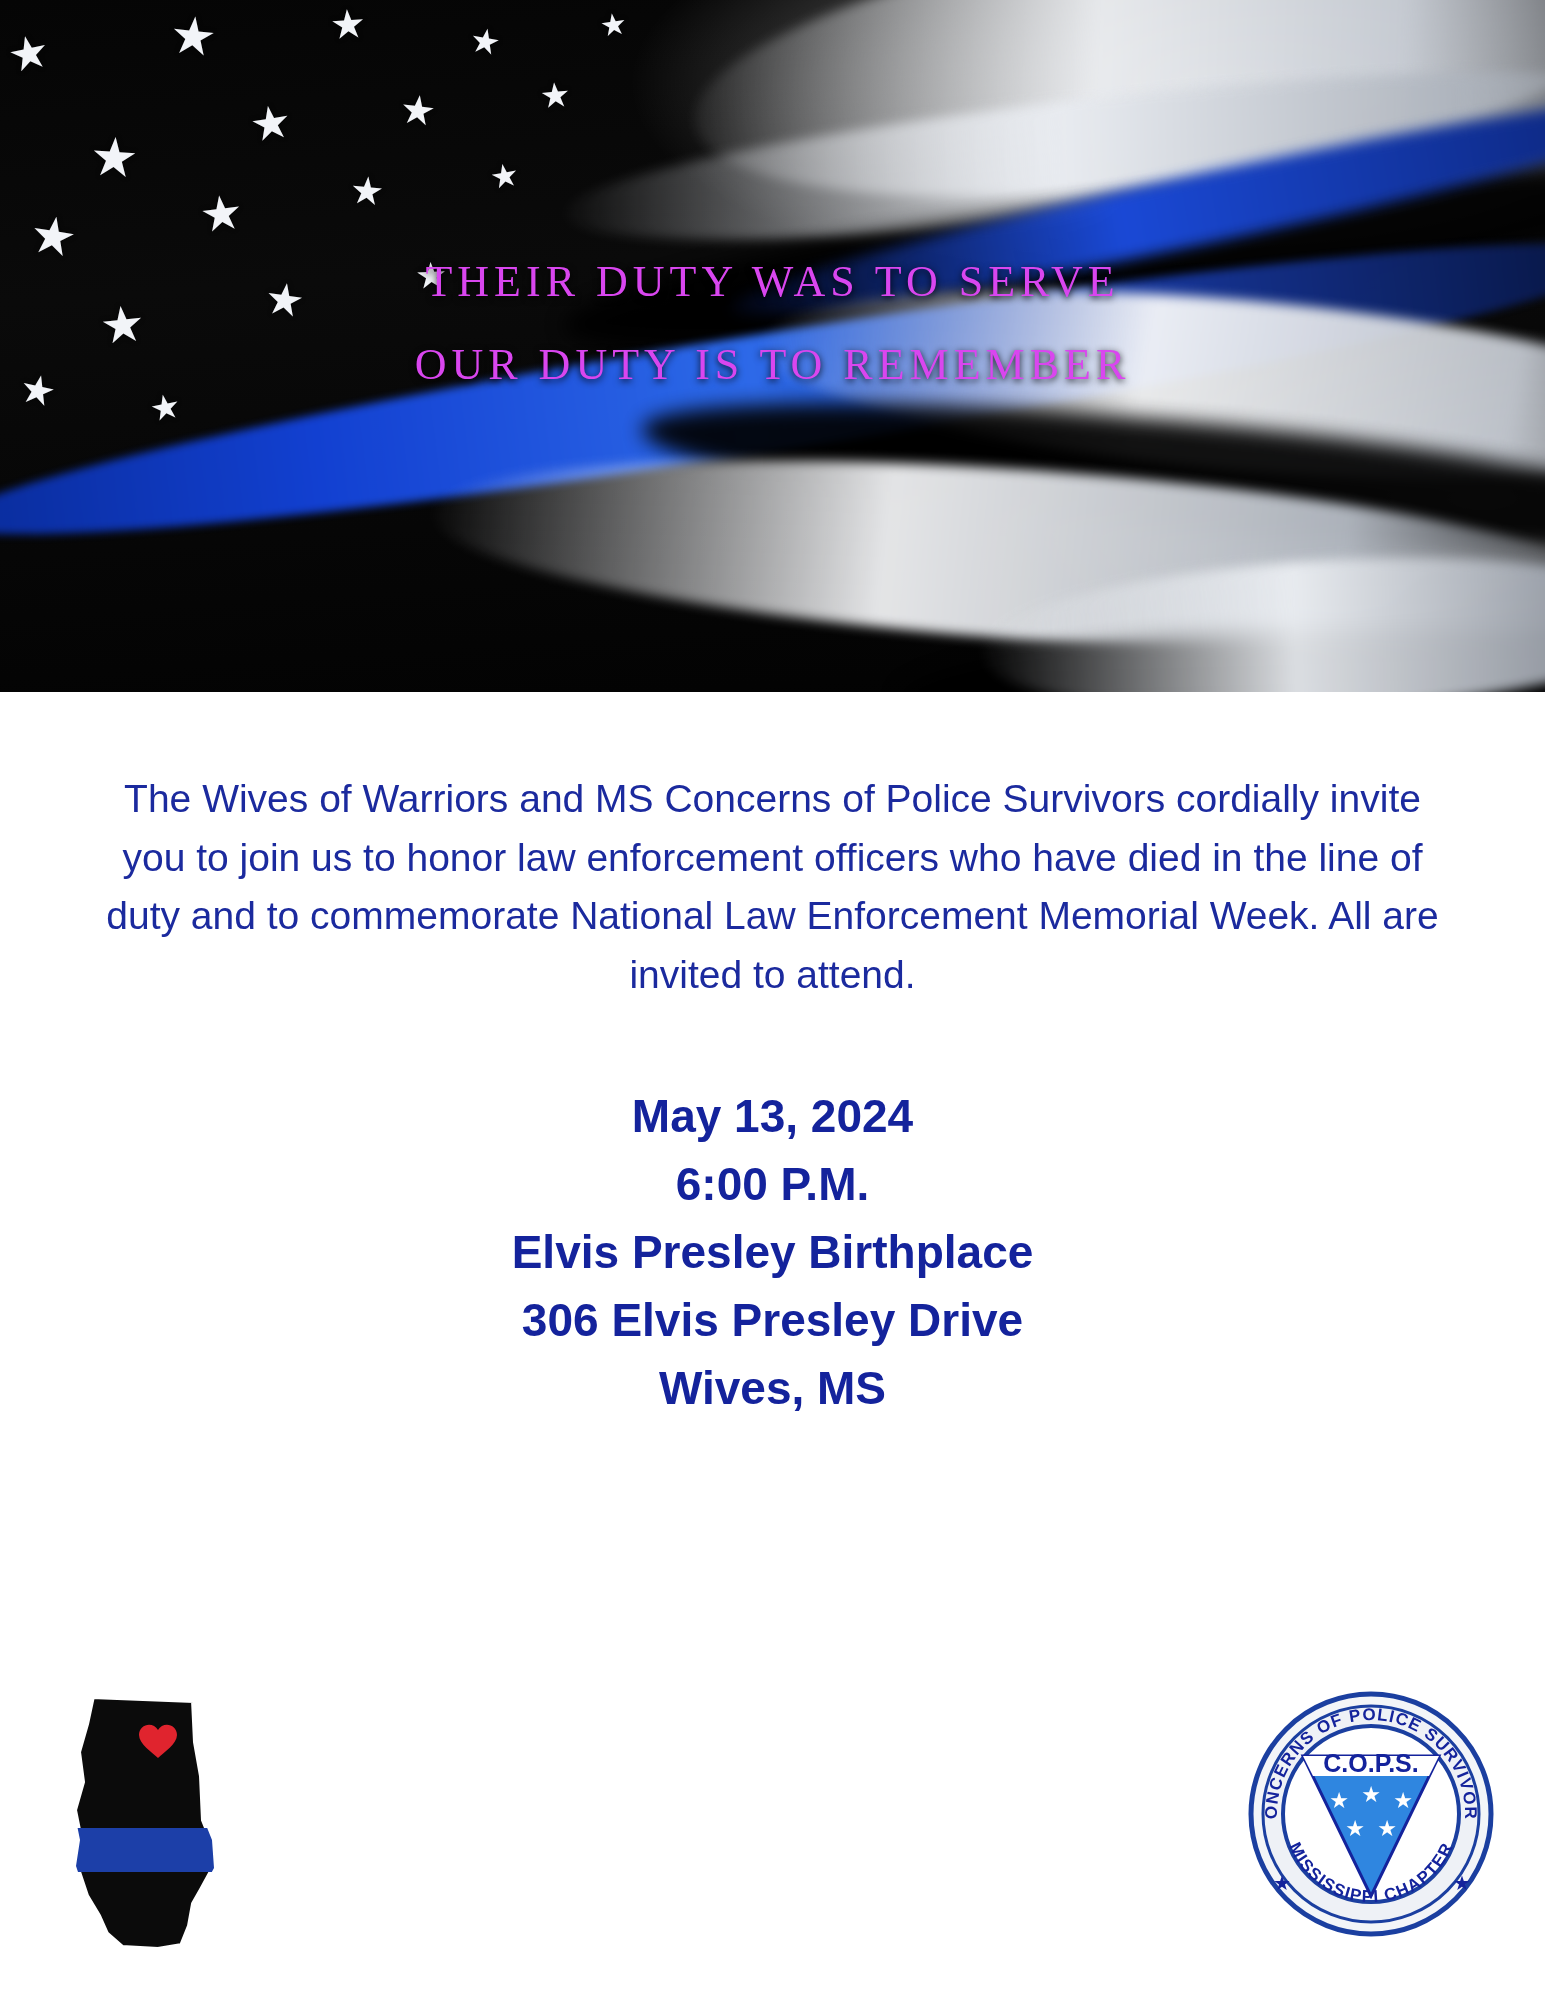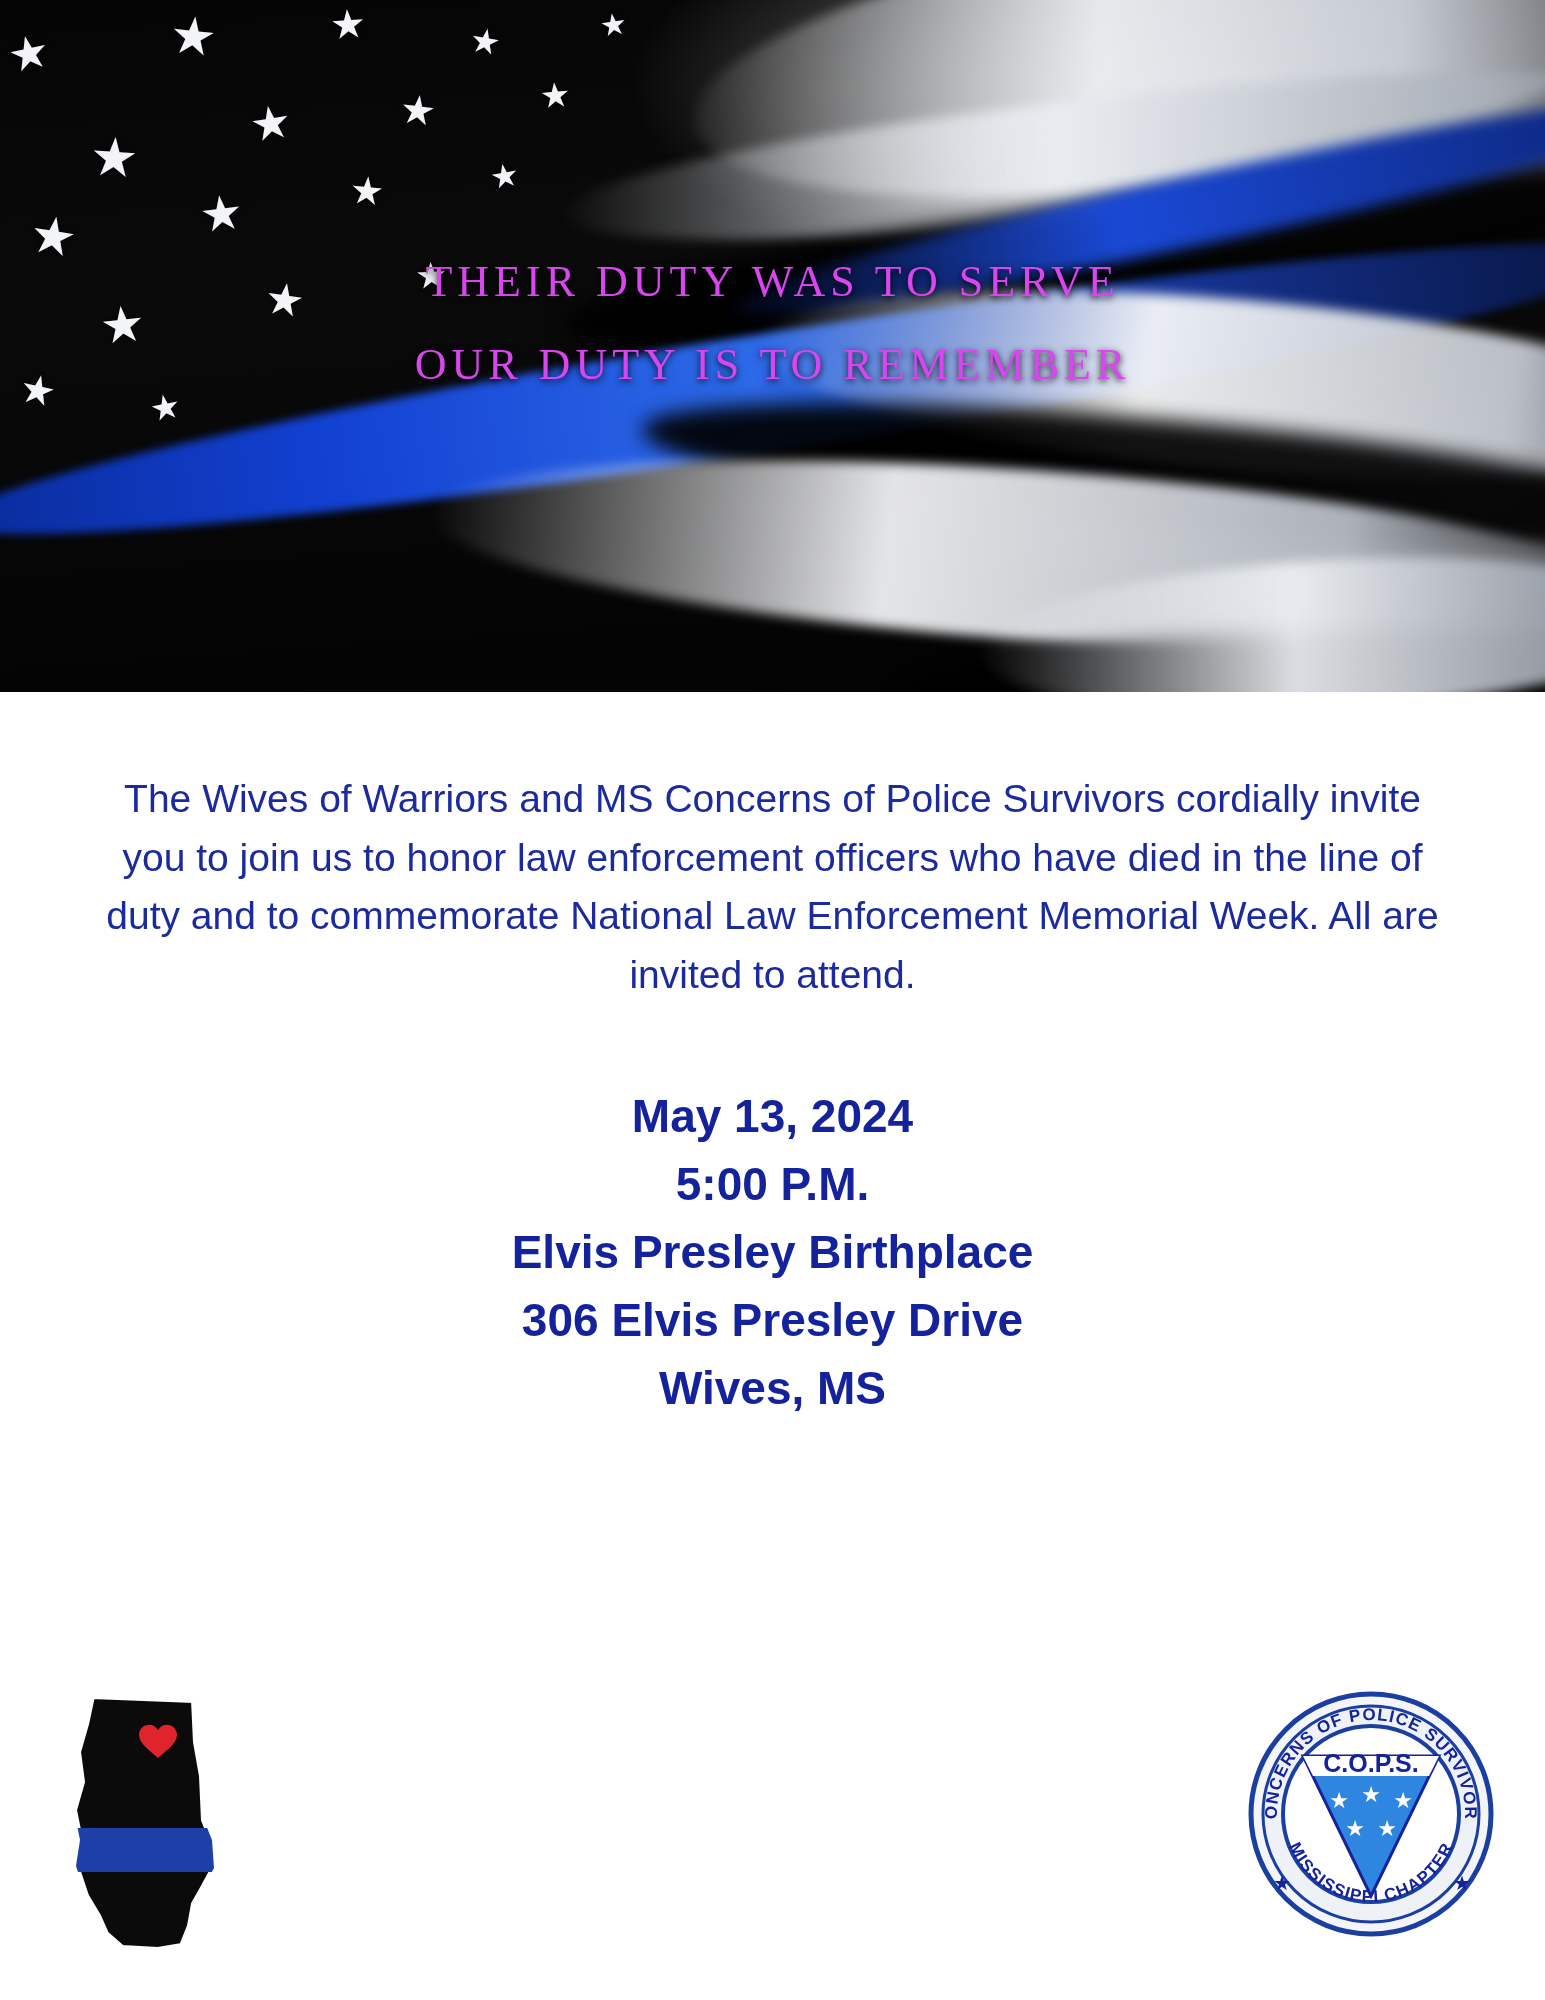--- a/index.html
+++ b/index.html
@@ -208,21 +208,21 @@
   <div class="banner-text">
     <div class="banner-line1">THEIR DUTY WAS TO SERVE</div>
     <div class="banner-line2">OUR DUTY IS TO REMEMBER</div>
   </div>
 </div>
 
 <div class="content">
   <div class="invite">The Wives of Warriors and MS Concerns of Police Survivors cordially invite you to join us to honor law enforcement officers who have died in the line of duty and to commemorate National Law Enforcement Memorial Week. All are invited to attend.</div>
   <div class="details">
     <div>May 13, 2024</div>
-    <div>5:00 P.M.</div>
+    <div>6:00 P.M.</div>
     <div>Elvis Presley Birthplace</div>
     <div>306 Elvis Presley Drive</div>
     <div>Wives, MS</div>
   </div>
 </div>
 
 <div class="state-graphic">
   <svg viewBox="0 0 170 268" width="170" height="268" aria-hidden="true">
     <defs>
       <clipPath id="msClip">

